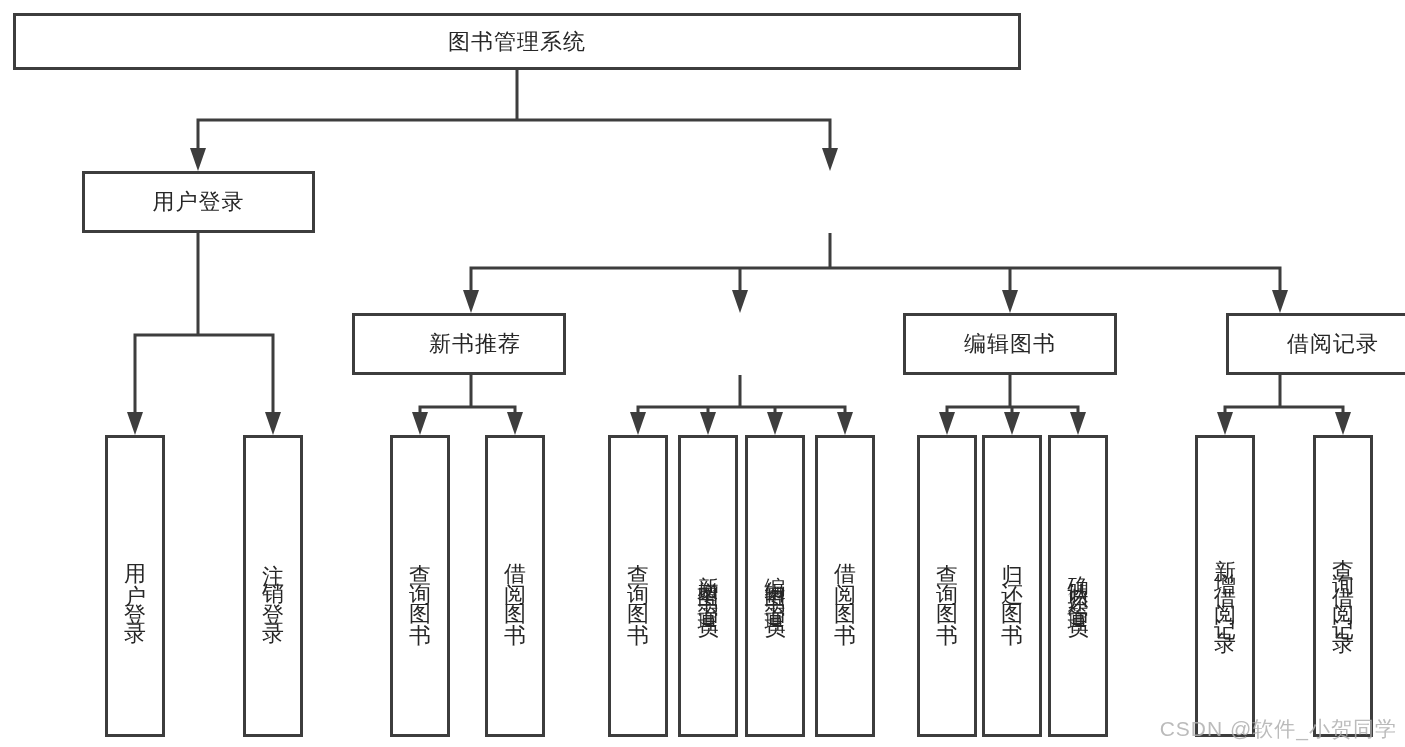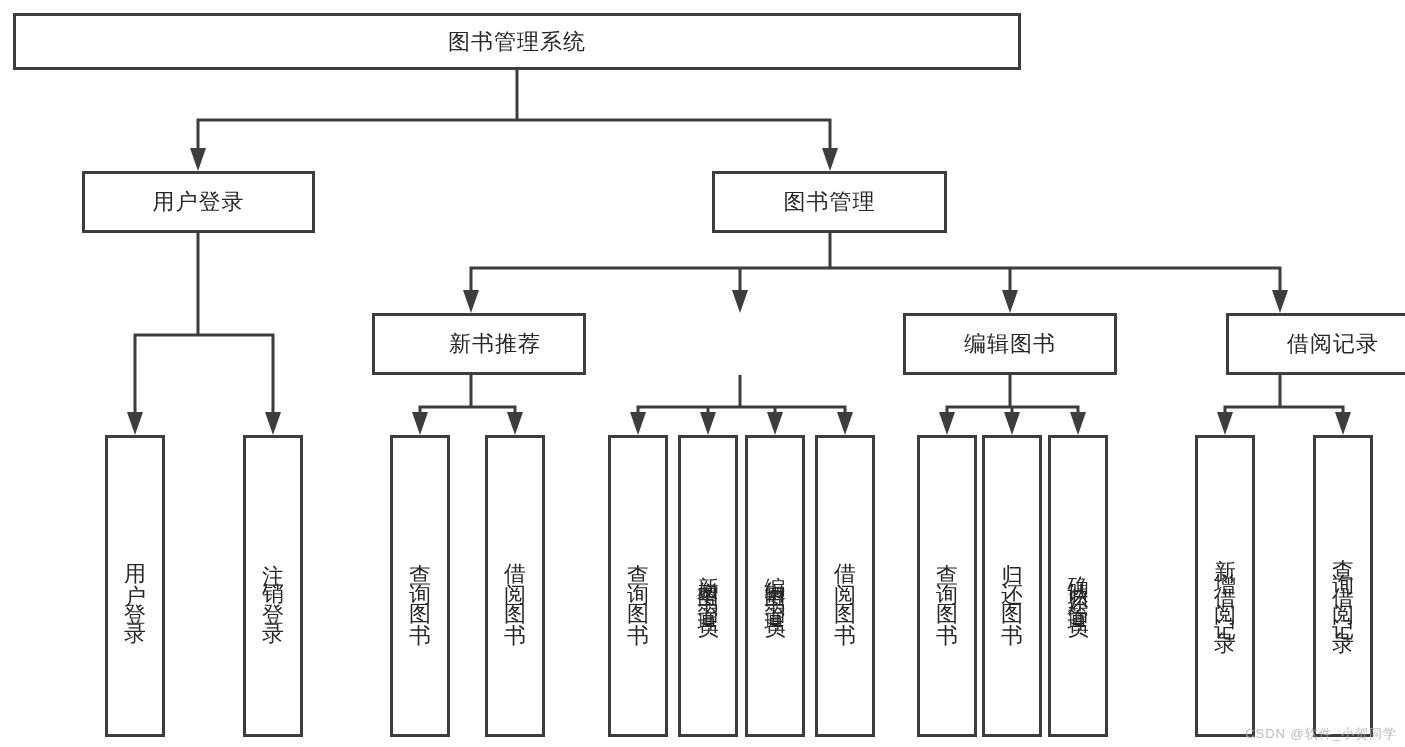--- a/index.html
+++ b/index.html
@@ -61,21 +61,21 @@
     letter-spacing: 20px;
     color: var(--text);
     white-space: nowrap;
   }
   .vtext.mid  { letter-spacing: 15px; }
   .vtext.long { letter-spacing: 6px; font-size: 21px; }
   #watermark {
     position: absolute;
     right: 8px;
     bottom: 4px;
-    font-size: 13px;
+    font-size: 21px;
     color: var(--wm);
     opacity: 0.85;
     letter-spacing: 1px;
     z-index: 5;
     white-space: nowrap;
   }
 </style>
 </head>
 <body>
 
@@ -131,25 +131,22 @@
     </g>
   </svg>
 
   <div class="box root">
     <span class="hlabel">图书管理系统</span>
   </div>
 
   <div class="box lvl2" style="left:82px;width:233px;">
     <span class="hlabel">用户登录</span>
   </div>
-  <div class="box lvl2" style="left:712px;width:235px;">
-    <span class="hlabel">图书管理</span>
-  </div>
-
-  <div class="box lvl3" style="left:372px;padding-left:32px;">
+
+  <div class="box lvl3" style="left:352px;padding-left:32px;">
     <span class="hlabel">新书推荐</span>
   </div>
   <div class="box lvl3" style="left:903px;">
     <span class="hlabel">编辑图书</span>
   </div>
   <div class="box lvl3" style="left:1226px;">
     <span class="hlabel">借阅记录</span>
   </div>
 
   <div class="box leaf" style="left:105px;">

